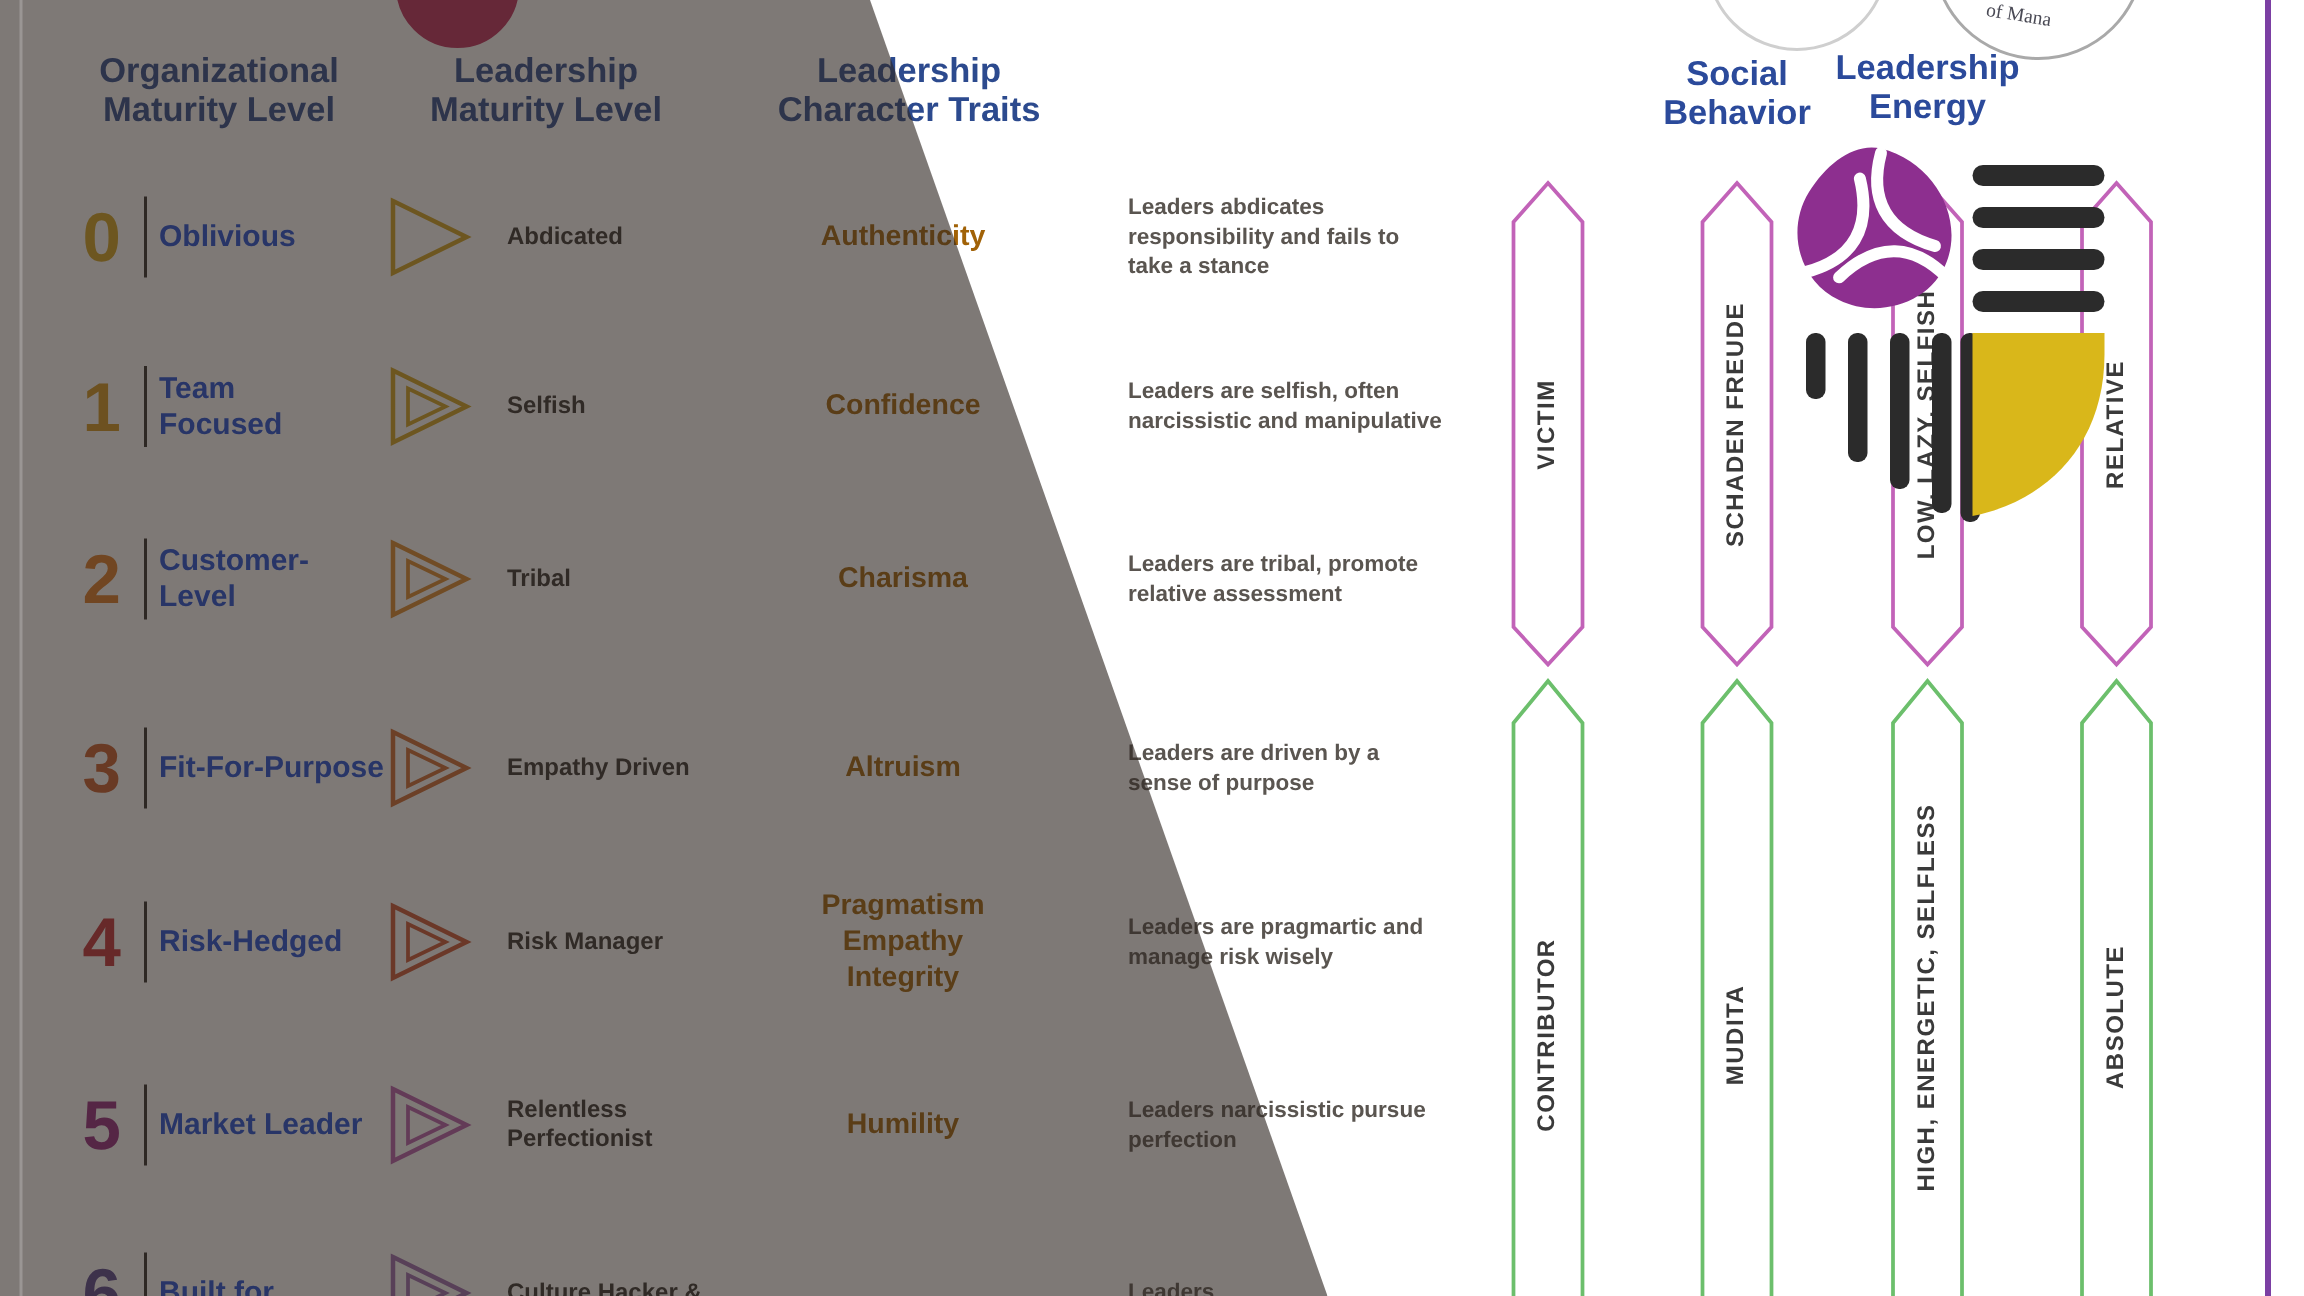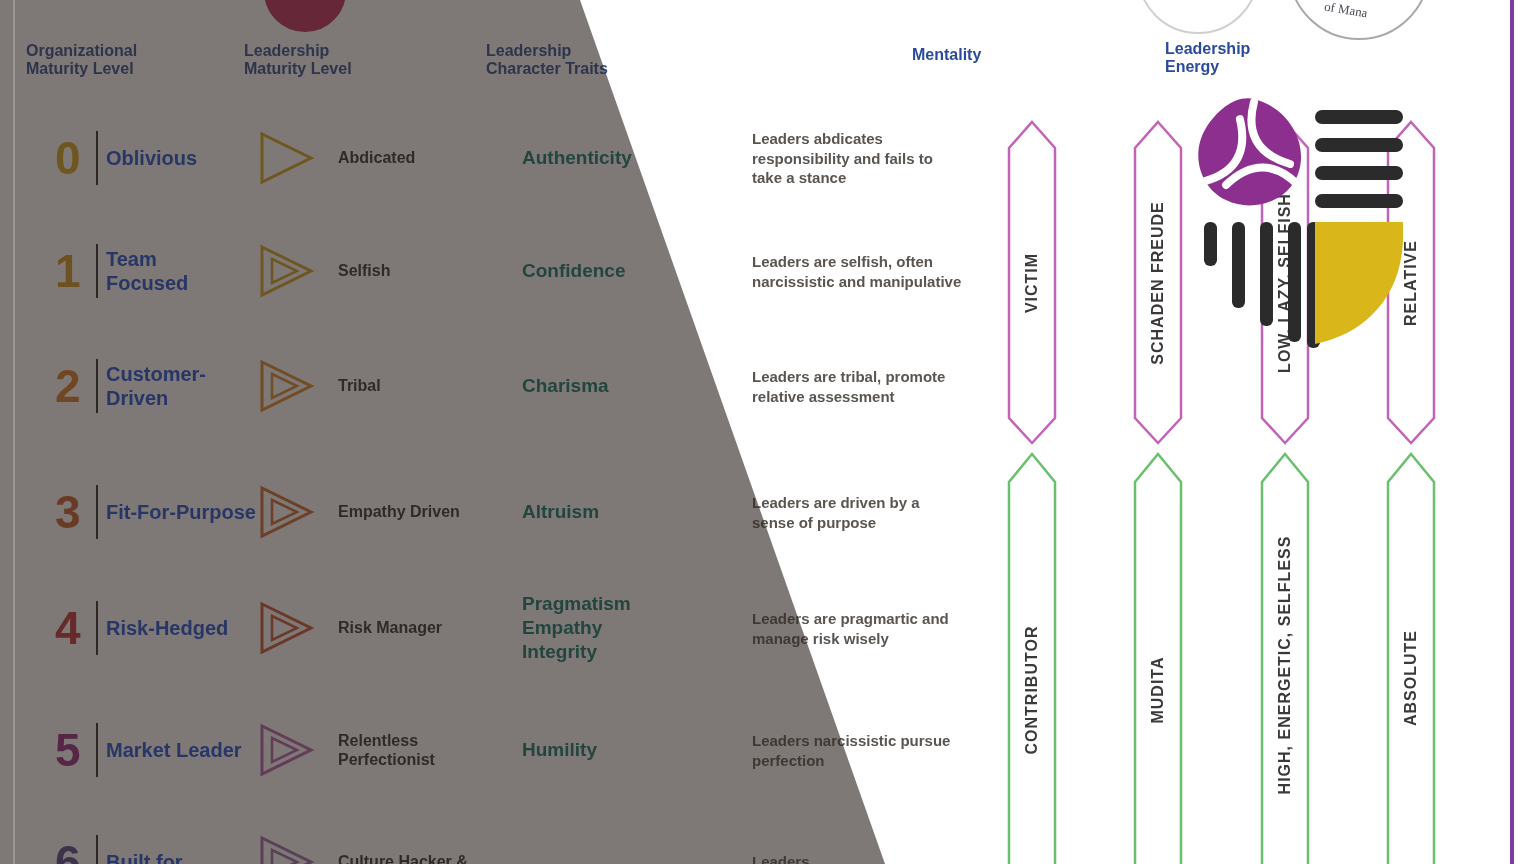--- a/index.html
+++ b/index.html
@@ -2,36 +2,36 @@
 <html><head>
 <meta charset="utf-8">
 <style>
   html,body{margin:0;padding:0;background:#ffffff;}
   .stage{position:relative;width:1536px;height:864px;overflow:hidden;background:#ffffff;
          font-family:"Liberation Sans",sans-serif;}
 
   
   .info{position:absolute;inset:0;}
 
-  .colhead{position:absolute;transform:translate(-50%,-50%);
-           font-weight:bold;font-size:16px;color:#2c4a8e;white-space:pre-line;line-height:1.15;width:240px;}
+  .colhead{position:absolute;transform:translate(-50%,-50%);text-align:center;
+           font-weight:bold;font-size:23px;color:#2c4a8e;white-space:pre-line;line-height:1.15;width:240px;}
   .colhead.right{color:#2b4a9b;}
 
   .row{position:absolute;left:0;width:100%;height:0;}
   .cell{position:absolute;transform:translateY(-50%);}
   .num{left:55px;font-size:46px;font-weight:bold;line-height:1;color:var(--num);}
   .vline{left:96px;width:2px;height:54px;background:#2e2a28;}
   .org{left:106px;width:150px;font-size:20px;font-weight:bold;color:#1d4ed8;white-space:pre-line;line-height:1.2;}
   .tri{left:258px;}
   .tri polygon{fill:none;stroke:var(--tri);}
   .tri .outer{stroke-width:3px;}
   .tri .inner{stroke-width:2.5px;}
   .tri.single .inner{display:none;}
   .leader{left:338px;width:185px;font-size:16px;font-weight:bold;color:#33302d;white-space:pre-line;line-height:1.2;}
-  .trait{left:522px;width:160px;text-align:left;font-size:19px;font-weight:bold;color:#0f766e;white-space:pre-line;line-height:1.25;}
+  .trait{left:522px;width:160px;text-align:center;font-size:19px;font-weight:bold;color:#a16207;white-space:pre-line;line-height:1.25;}
   .desc{left:752px;width:212px;font-size:15px;color:#5a5550;line-height:1.3;font-weight:bold;}
 
   .r0{--num:#d3a41f;--tri:#d3a41f;}
   .r1{--num:#d2971f;--tri:#d3a41f;}
   .r2{--num:#dd7a22;--tri:#dd8a2a;}
   .r3{--num:#c85a28;--tri:#cf6a30;}
   .r4{--num:#c22f35;--tri:#cc5633;}
   .r5{--num:#93277f;--tri:#b95caf;}
   .r6{--num:#55448f;--tri:#9b6ab0;}
 
@@ -70,21 +70,22 @@
 <div class="stage">
   <div class="info">
 
     <div class="colhead" style="left:146px;top:60px;">Organizational
 Maturity Level</div>
     <div class="colhead" style="left:364px;top:60px;">Leadership
 Maturity Level</div>
     <div class="colhead" style="left:606px;top:60px;">Leadership
 Character Traits</div>
 
-    <div class="colhead right" style="left:1032px;top:55px;">Mentality</div>
+    <div class="colhead right" style="left:1158px;top:62px;">Social
+Behavior</div>
     <div class="colhead right" style="left:1285px;top:58px;">Leadership
 Energy</div>
 
     <div class="row r0" style="top:158px;">
       <span class="cell num">0</span>
       <span class="cell vline"></span>
       <span class="cell org">Oblivious</span>
       <svg class="cell tri single" width="58" height="56" viewBox="0 0 58 56">
           <polygon class="outer" points="4,4 53,28 4,52"></polygon>
           <polygon class="inner" points="14,16 39,28 14,40"></polygon>
@@ -105,21 +106,21 @@
         </svg>
       <span class="cell leader">Selfish</span>
       <span class="cell trait">Confidence</span>
       <span class="cell desc">Leaders are selfish, often narcissistic and manipulative</span>
     </div>
 
     <div class="row r2" style="top:386px;">
       <span class="cell num">2</span>
       <span class="cell vline"></span>
       <span class="cell org">Customer-
-Driven</span>
+Level</span>
       <svg class="cell tri" width="58" height="56" viewBox="0 0 58 56">
           <polygon class="outer" points="4,4 53,28 4,52"></polygon>
           <polygon class="inner" points="14,16 39,28 14,40"></polygon>
         </svg>
       <span class="cell leader">Tribal</span>
       <span class="cell trait">Charisma</span>
       <span class="cell desc">Leaders are tribal, promote relative assessment</span>
     </div>
 
     <div class="row r3" style="top:512px;">

